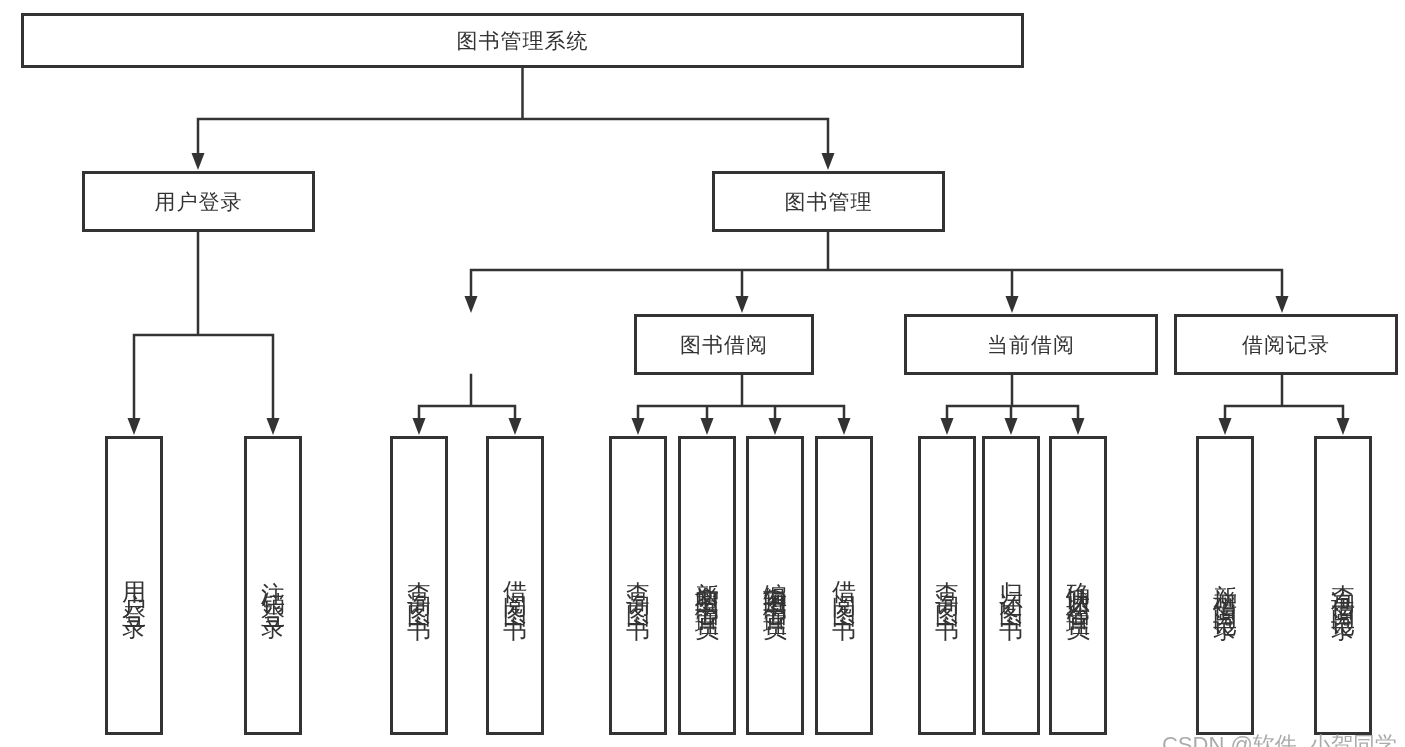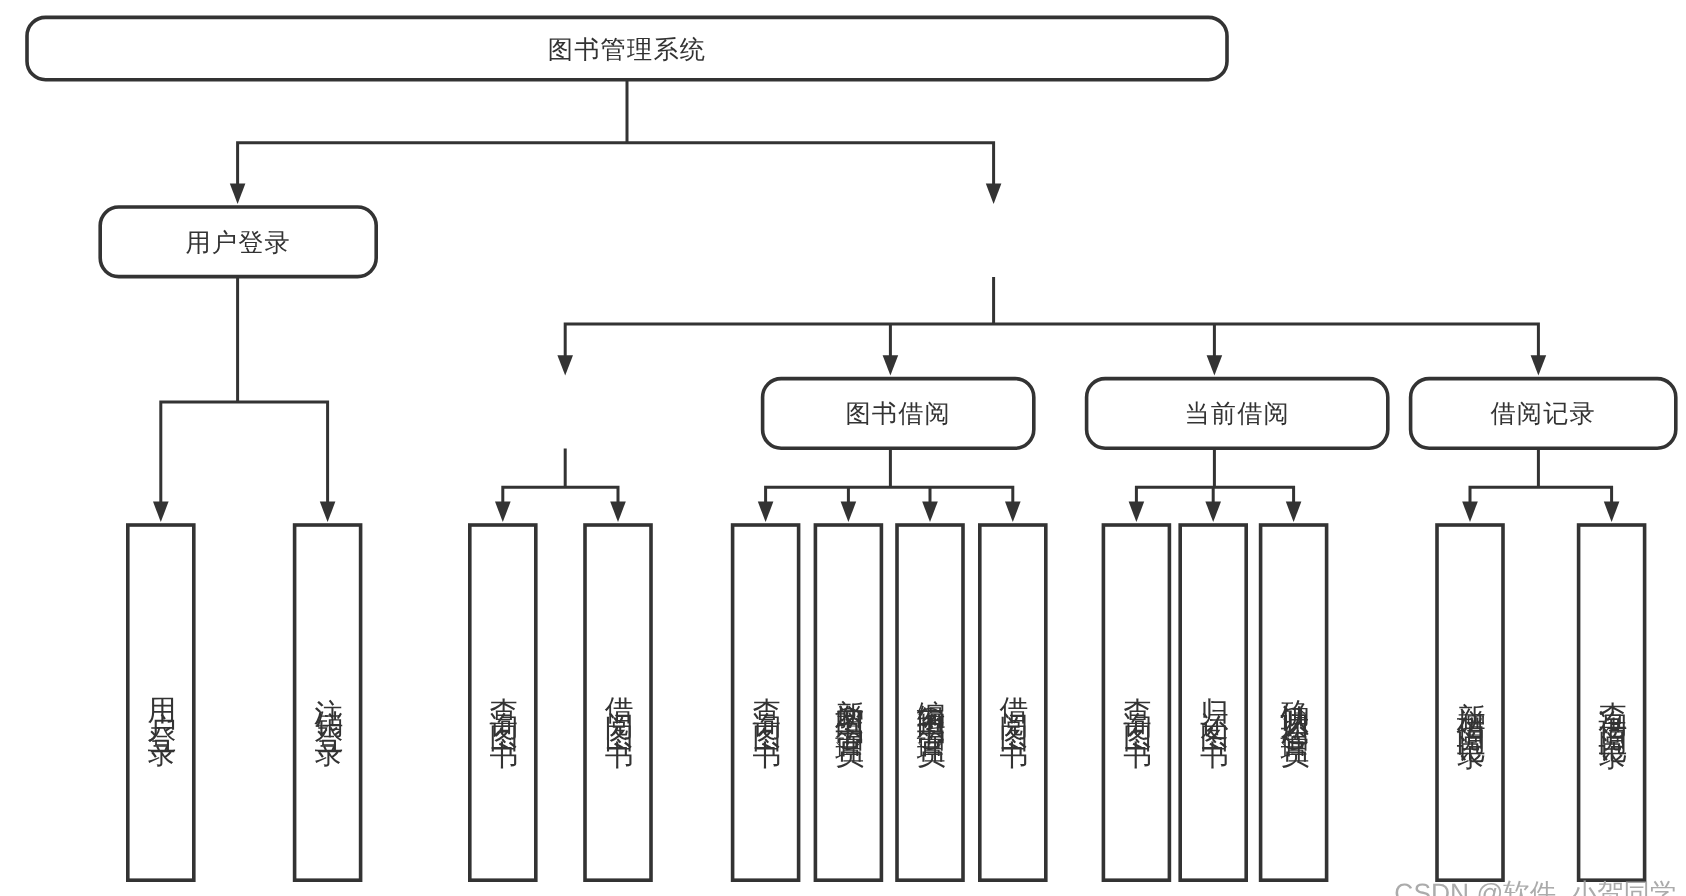--- a/index.html
+++ b/index.html
@@ -28,21 +28,20 @@
     background: #ffffff;
     display: flex;
     align-items: center;
     justify-content: center;
     color: #333333;
     z-index: 2;
   }
   .hbox {
     font-size: 21px;
     letter-spacing: 1px;
-    border-radius: 17px;
   }
   .vbox {
     top: 436px;
     width: 58px;
     height: 299px;
     font-size: 24px;
   }
   .vbox span {
     writing-mode: vertical-rl;
     text-orientation: mixed;
@@ -124,22 +123,25 @@
     </g>
   </svg>
 
   <div class="hbox" style="left:21px; top:13px; width:1003px; height:55px;">
     <span>图书管理系统</span>
   </div>
 
   <div class="hbox" style="left:82px; top:171px; width:233px; height:61px;">
     <span>用户登录</span>
   </div>
+  <div class="hbox" style="left:712px; top:171px; width:233px; height:61px;">
+    <span>图书管理</span>
+  </div>
 
-  <div class="hbox" style="left:634px; top:314px; width:229px; height:61px;">
+  <div class="hbox" style="left:634px; top:314px; width:180px; height:61px;">
     <span>图书借阅</span>
   </div>
   <div class="hbox" style="left:904px; top:314px; width:254px; height:61px;">
     <span>当前借阅</span>
   </div>
   <div class="hbox" style="left:1174px; top:314px; width:224px; height:61px;">
     <span>借阅记录</span>
   </div>
 
   <div class="vbox sp-wide" style="left:105px;">

